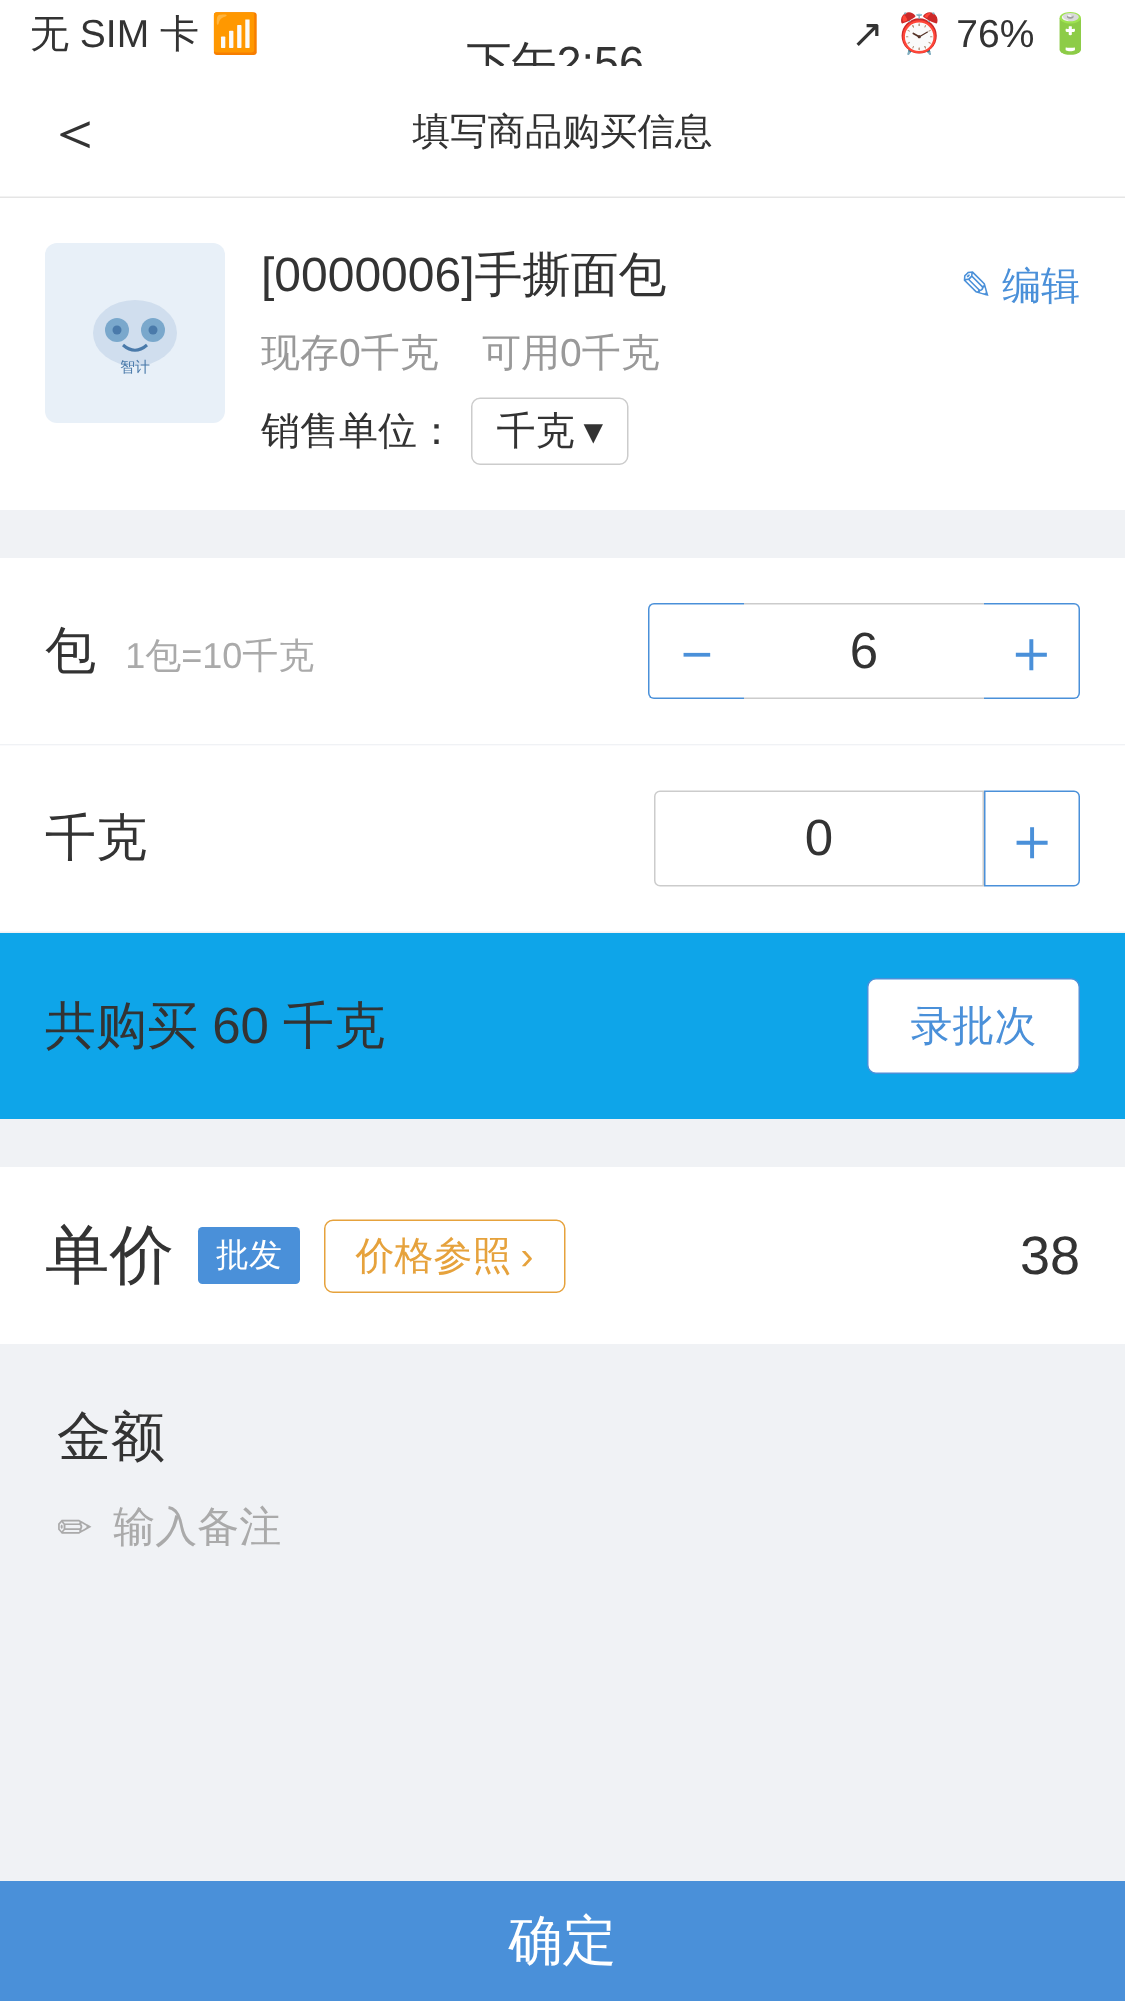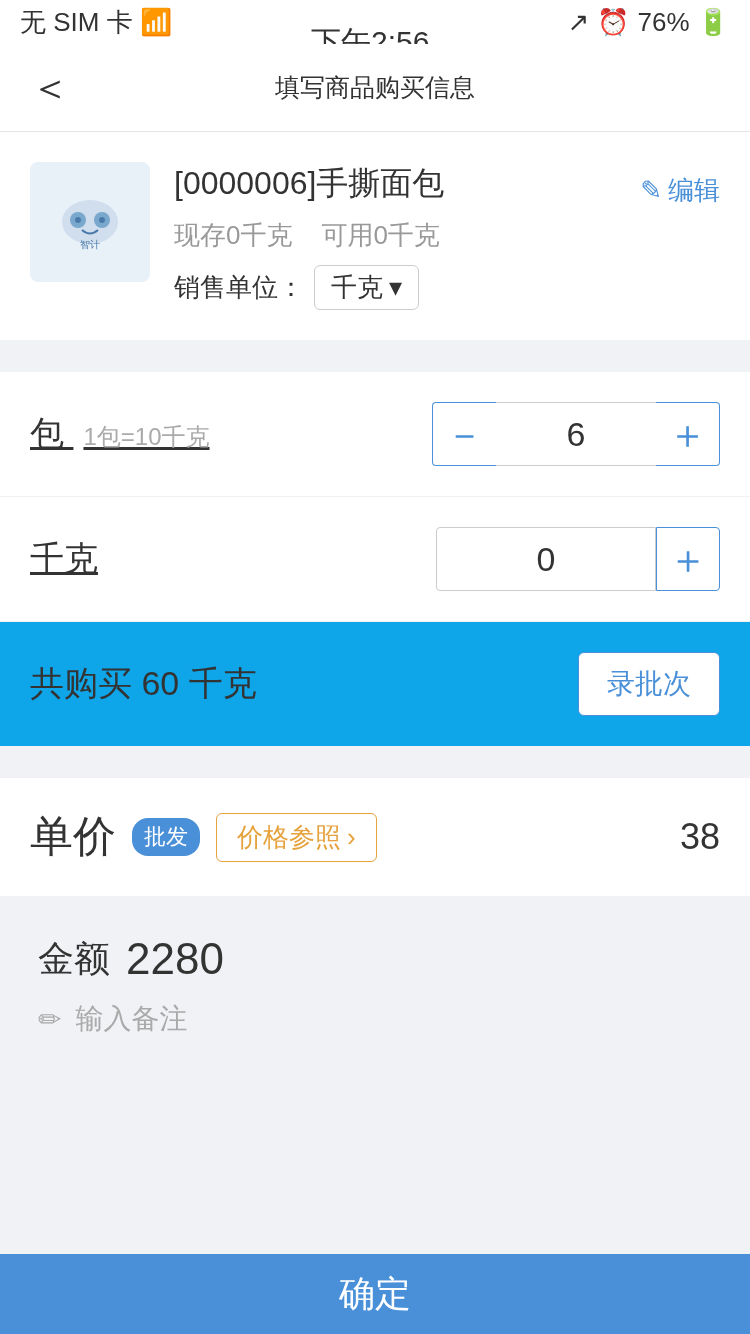--- a/index.html
+++ b/index.html
@@ -100,21 +100,21 @@
 
     
     .divider { height: 16px; background: #f0f2f5; }
     .input-row {
       display: flex;
       align-items: center;
       padding: 30px 30px;
       border-bottom: 1px solid #f0f2f5;
       background: #fff;
     }
-    .input-label { flex: 1; font-size: 34px; color: #333; text-decoration: underline; }
+    .input-label { flex: 1; font-size: 34px; color: #333; }
     .input-hint { font-size: 24px; color: #aaa; margin-left: 10px; }
     .stepper {
       display: flex;
       align-items: center;
       gap: 0;
     }
     .stepper-btn {
       width: 64px;
       height: 64px;
       border: 1px solid #4a90d9;
@@ -191,21 +191,21 @@
       display: flex;
       align-items: center;
       gap: 16px;
     }
     .price-label { font-size: 43px; color: #333; }
     .price-tag {
       background: #4a90d9;
       color: #fff;
       font-size: 22px;
       padding: 4px 12px;
-      border-radius: 16px;
+      border-radius: 3px;
     }
     .price-ref-btn {
       border: 1.5px solid #e6a23c;
       color: #e6a23c;
       font-size: 26px;
       padding: 6px 20px;
       border-radius: 6px;
       background: #fff;
       display: flex;
       align-items: center;
@@ -348,21 +348,20 @@
       <span>价格参照</span>
       <span>›</span>
     </button>
     <span class="price-value">38</span>
   </div>
 </div>
 
 <div style="background:#f0f2f5; padding: 38px;">
   <div class="amount-row">
     <span class="amount-label">金额</span>
-    <span class="amount-value">2280</span>
   </div>
   <div class="note-row">
     <span class="note-icon">✏</span>
     <span>输入备注</span>
   </div>
 </div>
 
 <div class="bottom-spacer"></div>
 
 <button class="confirm-btn">

